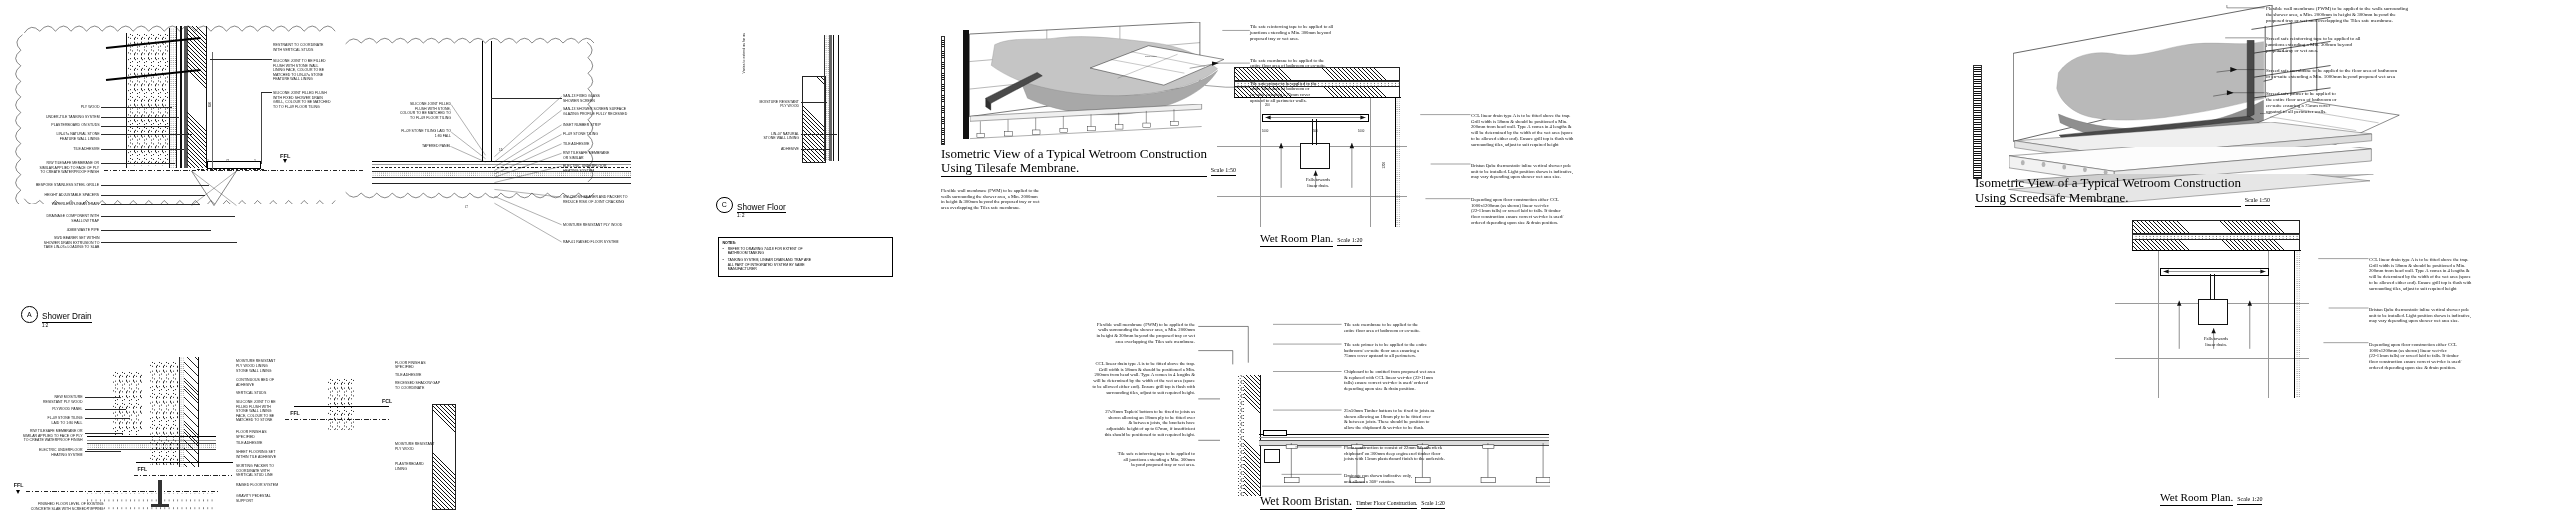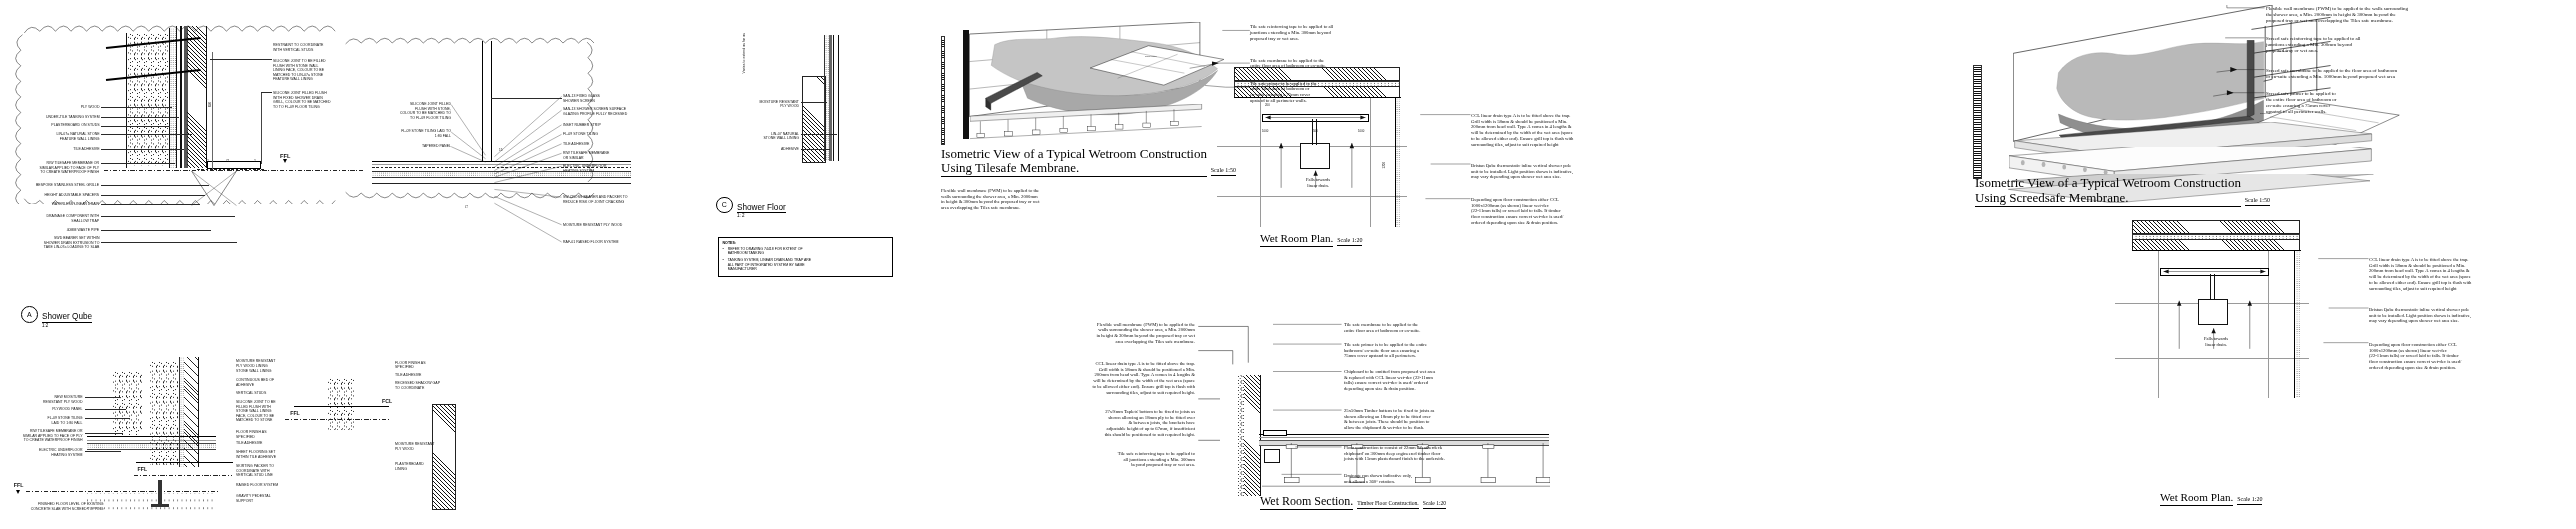--- a/index.html
+++ b/index.html
@@ -273,21 +273,21 @@
     <div class="abs cad" style="left:273px;top:91px;width:116px;">SILICONE JOINT FILLED FLUSH
 WITH FIXED SHOWER DRAIN
 GRILL, COLOUR TO BE MATCHED
 TO TO FL-09 FLOOR TILING</div>
     <div class="lead-v" style="left:261px;top:92px;height:72px;border-left:0.4px solid #444;"></div>
     <div class="lead-h" style="left:261px;top:92px;width:11.2px;"></div>
 
     <div class="abs" style="left:21px;top:306px;display:flex;align-items:flex-start;gap:4.3px;">
       <div class="bubble">A</div>
       <div>
-        <div class="detail-title">Shower Qube</div>
+        <div class="detail-title">Shower Drain</div>
         <div class="detail-scale">1:2</div>
       </div>
     </div>
   </div>
 
   <div class="abs" style="left:337px;top:0;width:371px;height:224px;">
 
     <svg class="abs" style="left:0px;top:35px;" width="345" height="173" viewBox="0 0 400 200">
       <path d="M10,10 q9,-11 18,-1 q10,-11 18,0 q10,-11 18,0 q10,-11 18,0 q10,-11 18,0
                q10,-11 18,0 q10,-11 18,0 q10,-11 18,0 q10,-11 18,0 q10,-11 18,0
@@ -662,21 +662,21 @@
         <rect x="180" y="2" width="13" height="4"></rect>
         <rect x="256" y="2" width="13" height="4"></rect>
       </g>
       <path d="M0,50 L334,50" stroke="#333" stroke-width="0.6" fill="none"></path>
     </svg>
 
     <div class="abs" style="left:141px;top:93px;width:22.4px;height:4.3px;border:0.7px solid #000;background:#fff;"></div>
     <div class="abs" style="left:142px;top:112px;width:14px;height:12px;border:0.6px solid #111;background:#fff;"></div>
 
     <div class="abs" style="left:138px;top:155px;">
-      <div class="title-serif" style="font-size:12px;border-bottom:0.9px solid #000;display:inline-block;">Wet Room Section.</div>
+      <div class="title-serif" style="font-size:12px;border-bottom:0.9px solid #000;display:inline-block;">Wet Room Bristan.</div>
       <div class="subtitle-serif" style="margin-top:0.9px;font-size:5.6px;">Timber Floor Construction.</div>
       <div class="subtitle-serif" style="margin-top:0px;font-size:5.6px;">Scale 1:20</div>
     </div>
   </div>
 
   <div class="abs serif sm" style="left:1344px;top:322px;width:166px;">Tile safe membrane to be applied to the
 entire floor area of bathroom or en-suite.</div>
   <div class="abs serif sm" style="left:1344px;top:342px;width:166px;">Tile safe primer is to be applied to the entire
 bathroom/ en-suite floor area ensuring a
 75mm cover upstand to all perimeters.</div>

